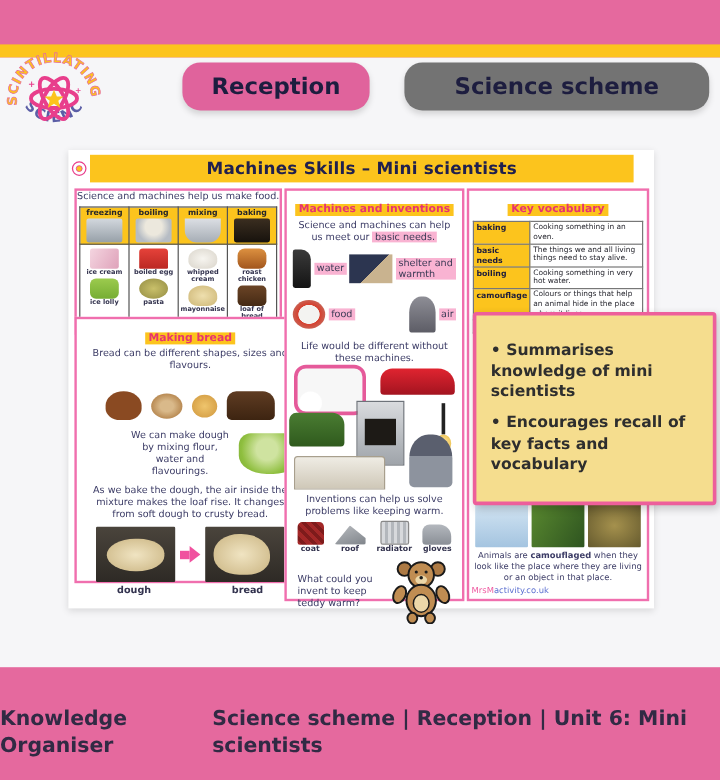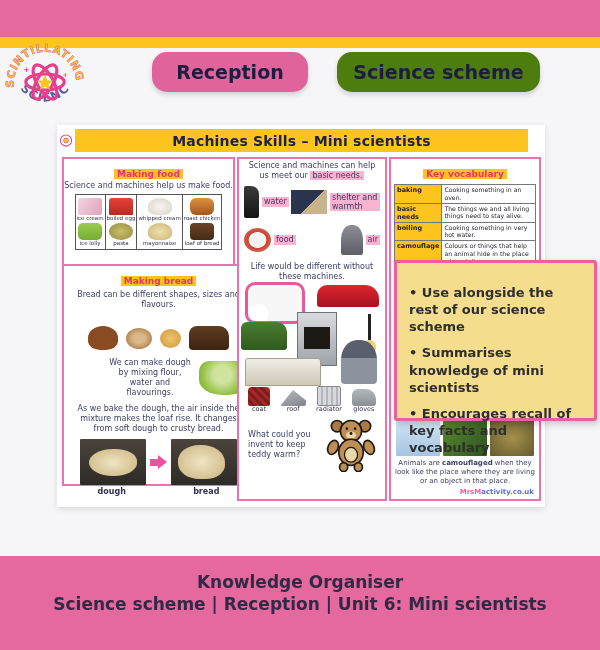--- a/index.html
+++ b/index.html
@@ -8,21 +8,21 @@
   .strip-yellow{position:absolute;top:37px;left:0;width:600px;height:11px;background:#fcc41d;}
   .panel{position:absolute;top:48px;left:0;width:600px;height:508px;background:#f6f6f8;}
 
   
   .logo{position:absolute;top:42px;left:5px;width:80px;height:80px;}
 
   
   .pill{position:absolute;top:52px;height:40px;border-radius:15px;display:flex;align-items:center;justify-content:center;
         font-weight:bold;font-size:19px;color:#1d1d3f;box-shadow:0 3px 5px rgba(0,0,0,0.15);cursor:pointer;}
   .pill-reception{left:152px;width:156px;background:#e0639c;}
-  .pill-scheme{left:337px;width:203px;background:#4d7c0f;justify-content:center;}
+  .pill-scheme{left:337px;width:254px;background:#737373;justify-content:center;}
 
   
   .page{position:absolute;left:57px;top:125px;width:488px;height:382px;background:#ffffff;box-shadow:0 2px 6px rgba(0,0,0,0.12);}
   .titlebar{position:absolute;left:18px;top:4px;width:453px;height:23px;background:#fcc41d;display:flex;align-items:center;justify-content:center;
             font-weight:bold;font-size:14px;color:#20204e;letter-spacing:.2px;}
   .minilogo{position:absolute;left:2px;top:7px;width:14px;height:17px;}
   .box{position:absolute;border:2px solid #f06fae;box-sizing:border-box;background:#fff;}
   #boxA{left:5px;top:32px;width:173px;height:122px;}
   #boxA2{left:5px;top:139px;width:193px;height:222px;}
   #boxB{left:180px;top:32px;width:150px;height:344px;}
@@ -34,21 +34,21 @@
   .img{border-radius:2px;}
 
   
   .ftable{border-collapse:collapse;margin:3px auto 0 auto;}
   .ftable td{border:1px solid #555;padding:1px;vertical-align:top;text-align:center;}
   .fhead{background:#fcc41d;width:38px;}
   .fhead .lbl{font-size:6.5px;font-weight:bold;color:#26262a;line-height:1.1;}
   .fhead .img{width:30px;height:20px;margin:1px auto 0 auto;}
   .fit{margin:2px 0;}
   .fit .img{width:24px;height:17px;margin:0 auto;}
-  .cap{font-size:5.5px;color:#34344f;line-height:1.1;}
+  .cap{font-size:5.5px;color:#34344f;line-height:1.1;font-weight:bold;}
 
   .i-freezer{background:linear-gradient(#d3d8de,#97a0a8);}
   .i-pot{background:radial-gradient(circle at 50% 35%,#ece8dd 35%,#b6bcc4 70%);}
   .i-bowl{background:linear-gradient(#dcdfe4,#a6adb5);border-radius:0 0 10px 10px;}
   .i-oven{background:linear-gradient(#3b2e20,#17120d);}
   .i-icecream{background:linear-gradient(120deg,#f4d5e0,#dfa2ba);}
   .i-lolly{background:linear-gradient(#9ccb4e,#76ad33);border-radius:5px;}
   .i-egg{background:linear-gradient(#e6423a,#bb2823);border-radius:3px 3px 1px 1px;}
   .i-pasta{background:radial-gradient(#c9c06a,#938c42);border-radius:50%;}
   .i-cream{background:radial-gradient(#f7f5f0,#d9d4ca);border-radius:50% 50% 35% 35%;}
@@ -110,31 +110,31 @@
   .vtable td{border:1px solid #777;padding:1px 2px;vertical-align:top;}
   .vterm{background:#fcc41d;font-weight:bold;font-size:6.5px;color:#1c1c3c;width:38px;}
   .vdef{font-size:6.2px;color:#26262e;background:#fff;line-height:1.25;}
   .camo{position:absolute;left:2px;right:2px;bottom:3px;}
   .camo-photos{display:flex;gap:3px;justify-content:center;}
   .cp{width:44px;height:36px;border-radius:1px;}
   .cp1{background:linear-gradient(#d3e5f3,#a4c4e0);}
   .cp2{background:linear-gradient(120deg,#59882f,#2e5420);}
   .cp3{background:radial-gradient(#a5914d,#655a2e);}
   .camotext{font-size:7px;color:#3c3c66;text-align:center;line-height:1.3;margin-top:3px;}
-  .credit{text-align:right;font-size:7px;font-weight:bold;margin:2px 3px 0 0;}
+  .credit{text-align:left;font-size:7px;font-weight:normal;margin:2px 3px 0 0;}
   .credit .pre{color:#ef5ba1;}
   .credit .post{color:#5b6fd0;}
 
   
   .note{position:absolute;left:394px;top:260px;width:203px;height:161px;background:#f5dd8e;border:3px solid #ed5f9b;border-radius:3px;
         box-sizing:border-box;box-shadow:2px 3px 7px rgba(0,0,0,0.2);z-index:5;padding:21px 8px 0 12px;}
   .note p{margin:0 0 9px 0;font-size:13px;font-weight:bold;color:#2e2e2e;line-height:1.32;}
 
   
-  .footer{position:absolute;left:0;top:556px;width:600px;height:94px;display:flex;flex-direction:column;align-items:center;padding-top:15px;
+  .footer{position:absolute;left:0;top:556px;width:600px;height:94px;display:flex;flex-direction:row;align-items:center;padding-top:15px;
           box-sizing:border-box;color:#312a44;}
   .footer .l1,.footer .l2{font-size:17px;font-weight:bold;line-height:1.3;}
 </style>
 </head>
 <body>
 
 <div class="stage">
   <div class="strip-yellow"></div>
   <div class="panel"></div>
 
@@ -171,24 +171,41 @@
   <div class="page">
     <svg class="minilogo" viewBox="0 0 20 20">
       <circle cx="10" cy="10" r="8" fill="#fff" stroke="#e83e8c" stroke-width="1.5"></circle>
       <circle cx="10" cy="10" r="3.5" fill="#fcc41d" stroke="#e83e8c" stroke-width="1"></circle>
     </svg>
     <div class="titlebar">
       <span>Machines Skills – Mini scientists</span>
     </div>
 
     <div class="box" id="boxA">
-      <div class="colhead"><span class="hl">Making food</span></div>
       <div class="stext">Science and machines help us make food.</div>
       <table class="ftable">
         <tbody>
+            <tr>
+          <td class="fhead">
+            <div class="lbl">freezing</div>
+            <div class="img i-freezer"></div>
+          </td>
+          <td class="fhead">
+            <div class="lbl">boiling</div>
+            <div class="img i-pot"></div>
+          </td>
+          <td class="fhead">
+            <div class="lbl">mixing</div>
+            <div class="img i-bowl"></div>
+          </td>
+          <td class="fhead">
+            <div class="lbl">baking</div>
+            <div class="img i-oven"></div>
+          </td>
+        </tr>
         <tr>
           <td>
             <div class="fit">
                   <div class="img i-icecream"></div>
               <div class="cap">ice cream</div>
                 </div>
             <div class="fit">
                   <div class="img i-lolly"></div>
               <div class="cap">ice lolly</div>
                 </div>
@@ -254,20 +271,21 @@
             <div class="blob blob2"></div>
           </div>
       </div>
       <div class="capsrow">
         <span>dough</span>
         <span>bread</span>
       </div>
     </div>
 
     <div class="box" id="boxB">
+      <div class="colhead"><span class="hl">Machines and inventions</span></div>
       <div class="stext" style="margin:2px 6px 3px 6px;">
         <span>Science and machines can help us meet our </span><span class="pinkhl" style="max-width:none;">basic needs.</span>
       </div>
       <div class="needs">
         <div class="needrow">
           <div class="need">
               <div class="i-pump"></div>
             <span class="pinkhl">water</span>
             </div>
           <div class="need">
@@ -294,20 +312,21 @@
         <div class="cg i-cooker" style="left:56px;top:30px;">
             <div class="i-cookerdoor"></div>
           </div>
         <div class="cg" style="left:122px;top:32px;">
           <div class="i-bulbcord"></div>
             <div class="i-bulb"></div>
         </div>
         <div class="cg i-bed" style="left:4px;top:76px;"></div>
         <div class="cg i-well" style="left:100px;top:58px;"></div>
       </div>
+      <div class="stext" style="margin:3px 8px 3px 8px;">Inventions can help us solve problems like keeping warm.</div>
       <div class="warmrow">
         <div class="warm">
             <div class="img i-coat"></div>
           <div class="cap" style="font-size:6.5px;">coat</div>
           </div>
         <div class="warm">
             <div class="img i-roof"></div>
           <div class="cap" style="font-size:6.5px;">roof</div>
           </div>
         <div class="warm">
@@ -375,21 +394,20 @@
           <span>Animals are </span><b>camouflaged</b><span> when they look like the place where they are living or an object in that place.</span>
         </div>
         <div class="credit">
           <span class="pre">MrsM</span><span class="post">activity.co.uk</span>
         </div>
       </div>
     </div>
   </div>
 
   <div class="note">
-    <p>• Use alongside the rest of our science scheme</p>
     <p>• Summarises knowledge of mini scientists</p>
     <p>• Encourages recall of key facts and vocabulary</p>
   </div>
 
   <div class="footer">
     <div class="l1">Knowledge Organiser</div>
     <div class="l2">Science scheme | Reception | Unit 6: Mini scientists</div>
   </div>
 </div>
 

